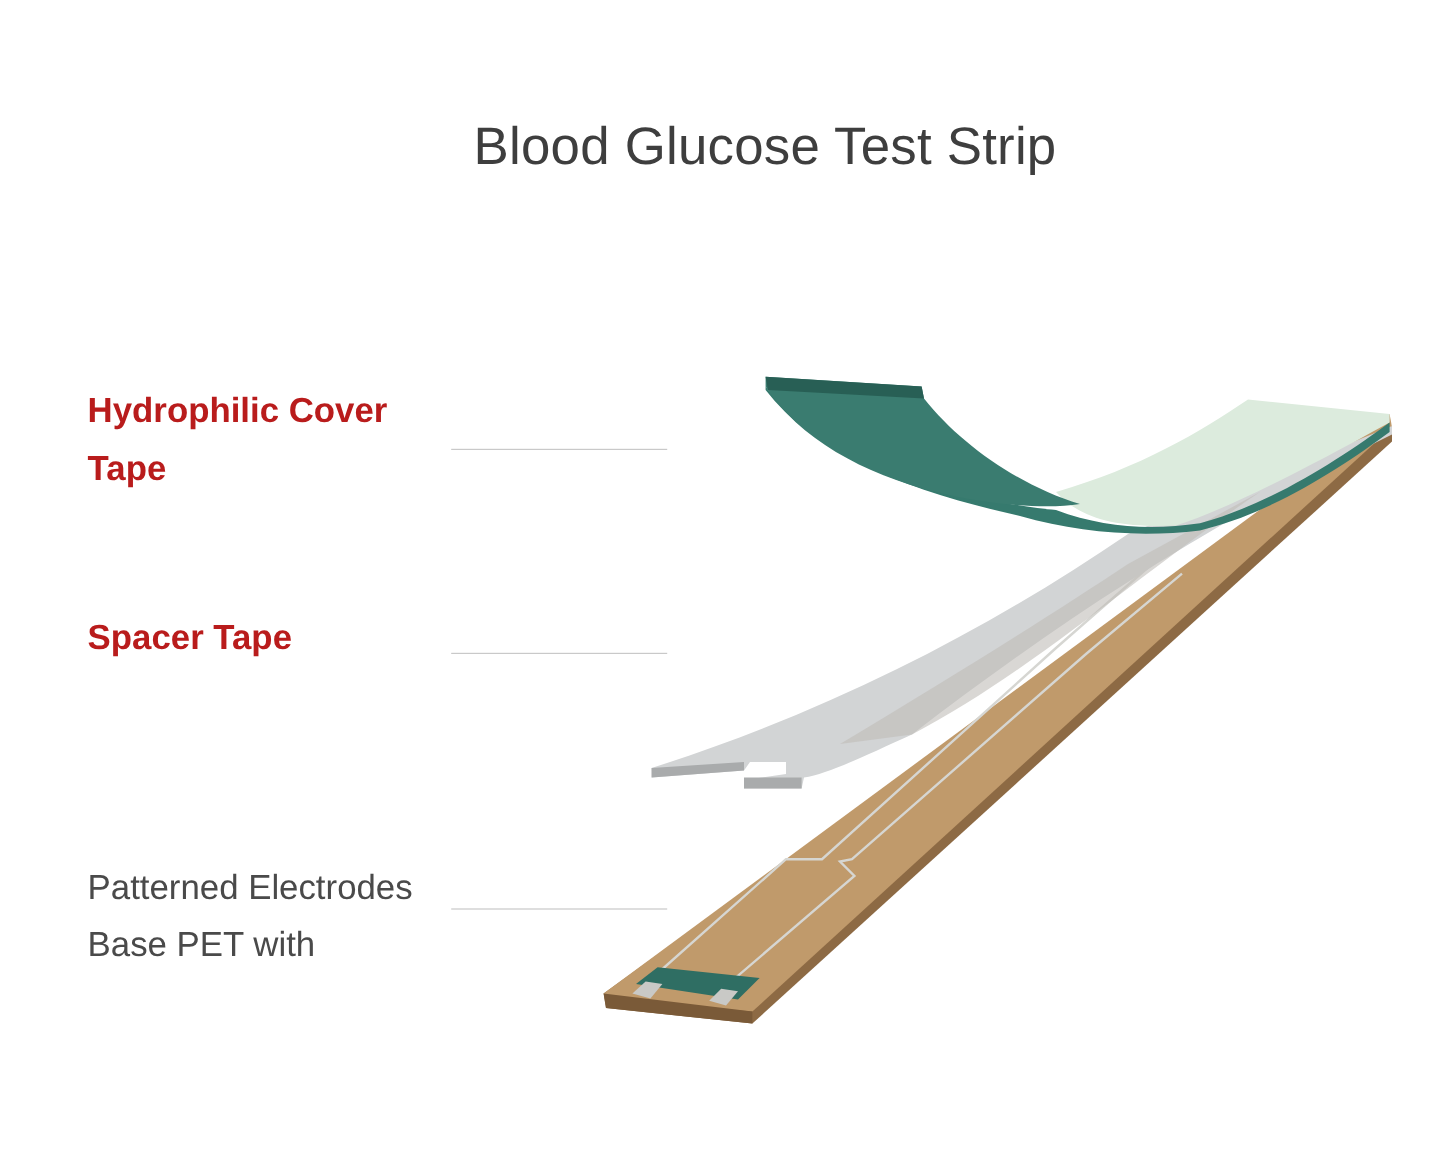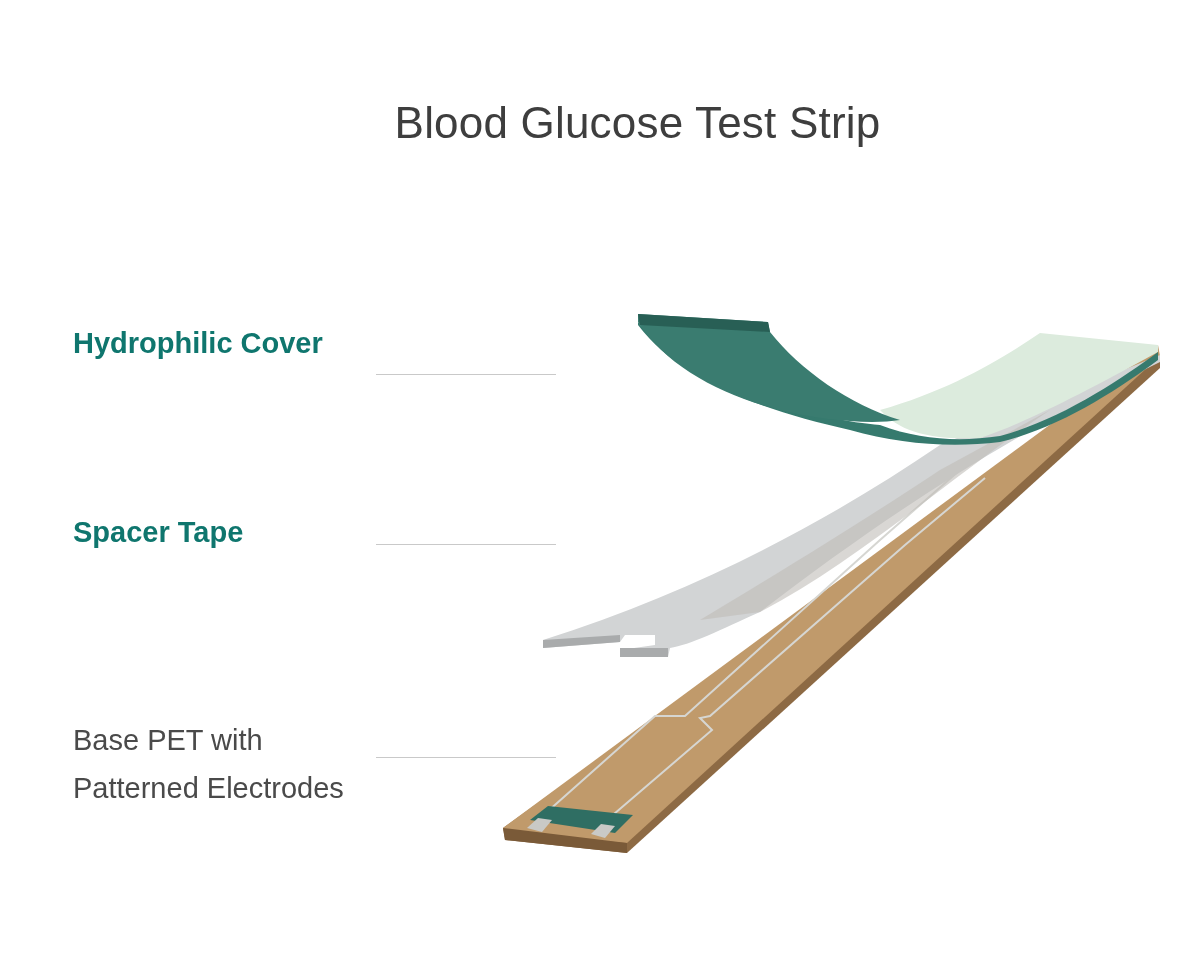--- a/index.html
+++ b/index.html
@@ -1,43 +1,44 @@
 <!DOCTYPE html>
 <html><head>
 <meta charset="utf-8">
 <style>
   html, body { margin: 0; padding: 0; background: #ffffff; }
   body { width: 1200px; height: 975px; position: relative; overflow: hidden;
          font-family: "Liberation Sans", "DejaVu Sans", sans-serif; }
   .title { position: absolute; left: 0; width: 1275px; top: 98px; text-align: center;
            font-size: 44px; font-weight: 400; color: #3e3e3e; letter-spacing: 0.2px; }
   .label { position: absolute; left: 73px; font-size: 29px; line-height: 48px; color: #444; }
-  .label.bold { font-weight: 700; color: #0f766e; }
+  .label.bold { font-weight: 700; color: #b91c1c; }
   .label.regular { font-weight: 400; color: #4a4a4a; }
   .leader { position: absolute; left: 376px; width: 180px; height: 1px; background: #c9c9c9; }
   svg.diagram { position: absolute; left: 0; top: 0; }
 </style>
 </head>
 <body>
 
 <div class="title">Blood Glucose Test Strip</div>
 
 <div class="label bold" style="top:319px;">
   <div>Hydrophilic Cover</div>
+  <div>Tape</div>
 </div>
 <div class="leader" style="top:374px;"></div>
 
 <div class="label bold" style="top:508px;">
   <div>Spacer Tape</div>
 </div>
 <div class="leader" style="top:544px;"></div>
 
 <div class="label regular" style="top:716px;">
+  <div>Patterned Electrodes</div>
   <div>Base PET with</div>
-  <div>Patterned Electrodes</div>
 </div>
 <div class="leader" style="top:757px;"></div>
 
 <svg class="diagram" width="1200" height="975" viewBox="0 0 1200 975">
 
   <g>
 
     <polygon points="503,828 1160,355 1160,368 627,853 505,840" fill="#8d6a44"></polygon>
 
     <polygon points="503,828 1158,345 1160,356 627,843 505,833" fill="#c09a6b"></polygon>

